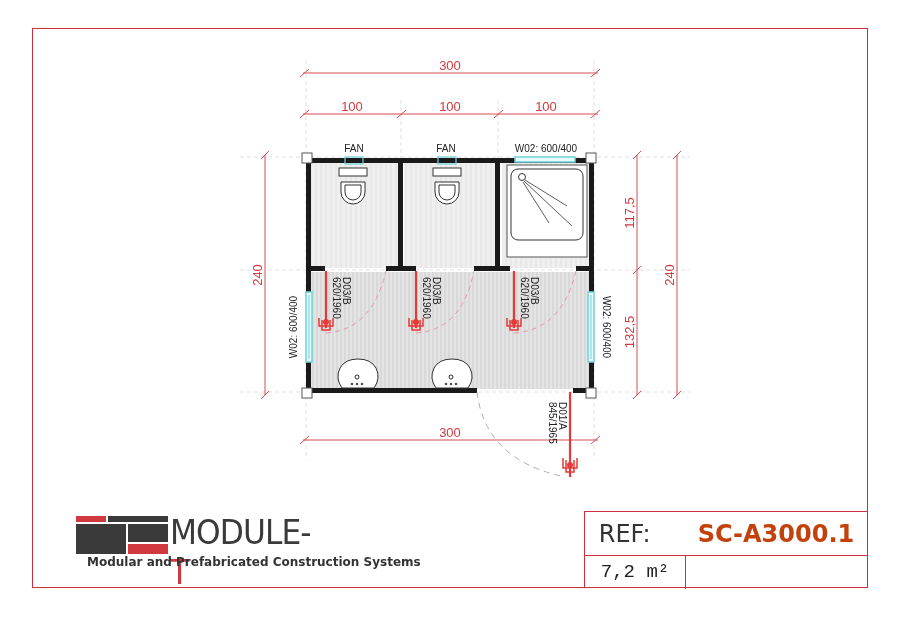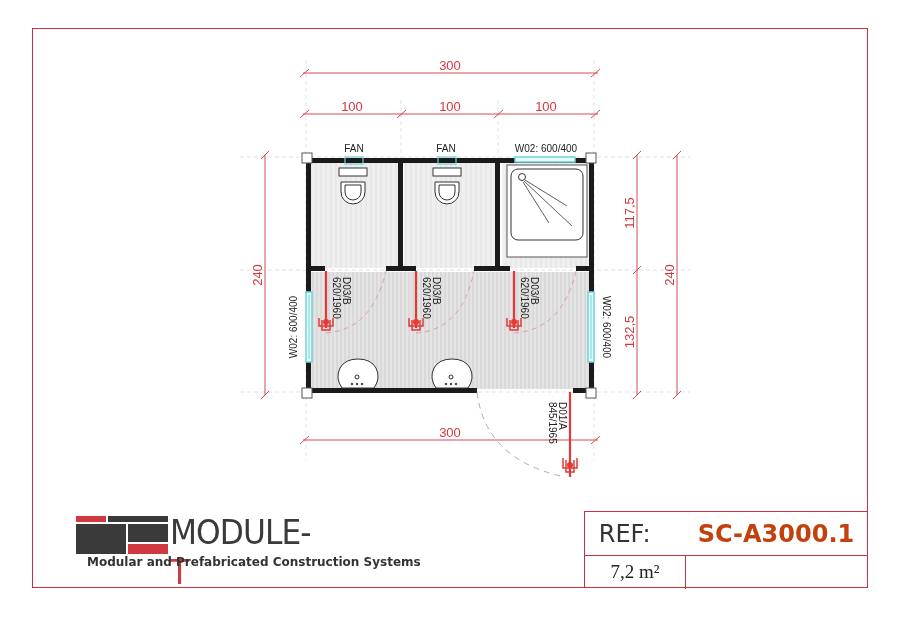--- a/index.html
+++ b/index.html
@@ -9,21 +9,21 @@
   .dim { fill: #d0393f; font-family: "Liberation Sans", sans-serif; font-size: 13px; }
   .lbl { fill: #222; font-family: "Liberation Sans", sans-serif; font-size: 10px; }
   .logo { position: absolute; left: 28px; top: 516px; width: 260px; height: 56px; margin-left: 48px; }
   .logo-word { position: absolute; left: 94px; top: -4px; font-family: "DejaVu Sans", sans-serif; font-size: 34px; letter-spacing: -1px; color: #3a3a3a; font-weight: normal; transform: scaleX(0.92); transform-origin: left; }
   .logo-word .t { color: #d0393f; }
   .logo-sub { position: absolute; left: 0; top: 39px; font-family: "DejaVu Sans", sans-serif; font-size: 12px; font-weight: bold; color: #333; white-space: nowrap; padding-left: 11px; }
   .ref-box { position: absolute; left: 584px; top: 511px; width: 284px; height: 77px; border-left: 1.5px solid #c9323f; border-top: 1.5px solid #c9323f; box-sizing: border-box; }
   .ref-row { position: absolute; left: 0; top: 0; width: 100%; height: 43px; border-bottom: 1.5px solid #c9323f; display: flex; align-items: center; justify-content: center; font-family: "DejaVu Sans", sans-serif; font-size: 24px; gap: 39px; }
   .ref-label { color: #333; margin-right: 8px; }
   .ref-code { color: #c2410c; font-weight: bold; }
-  .info-row { position: absolute; left: 0; top: 43px; width: 100%; height: 34px; display: flex; font-family: Liberation Serif, serif; font-size: 19px; color: #222; }
+  .info-row { position: absolute; left: 0; top: 43px; width: 100%; height: 34px; display: flex; font-family: Liberation Mono, monospace; font-size: 19px; color: #222; }
   .info-cell { display: flex; align-items: center; justify-content: center; }
   .info-area { width: 100px; border-right: 1.5px solid #c9323f; }
   .info-size { flex: 1; }
 </style>
 </head>
 <body>
 
 <div class="sheet-frame"></div>
 
 <svg class="plan" width="900" height="618" viewBox="0 0 900 618">

